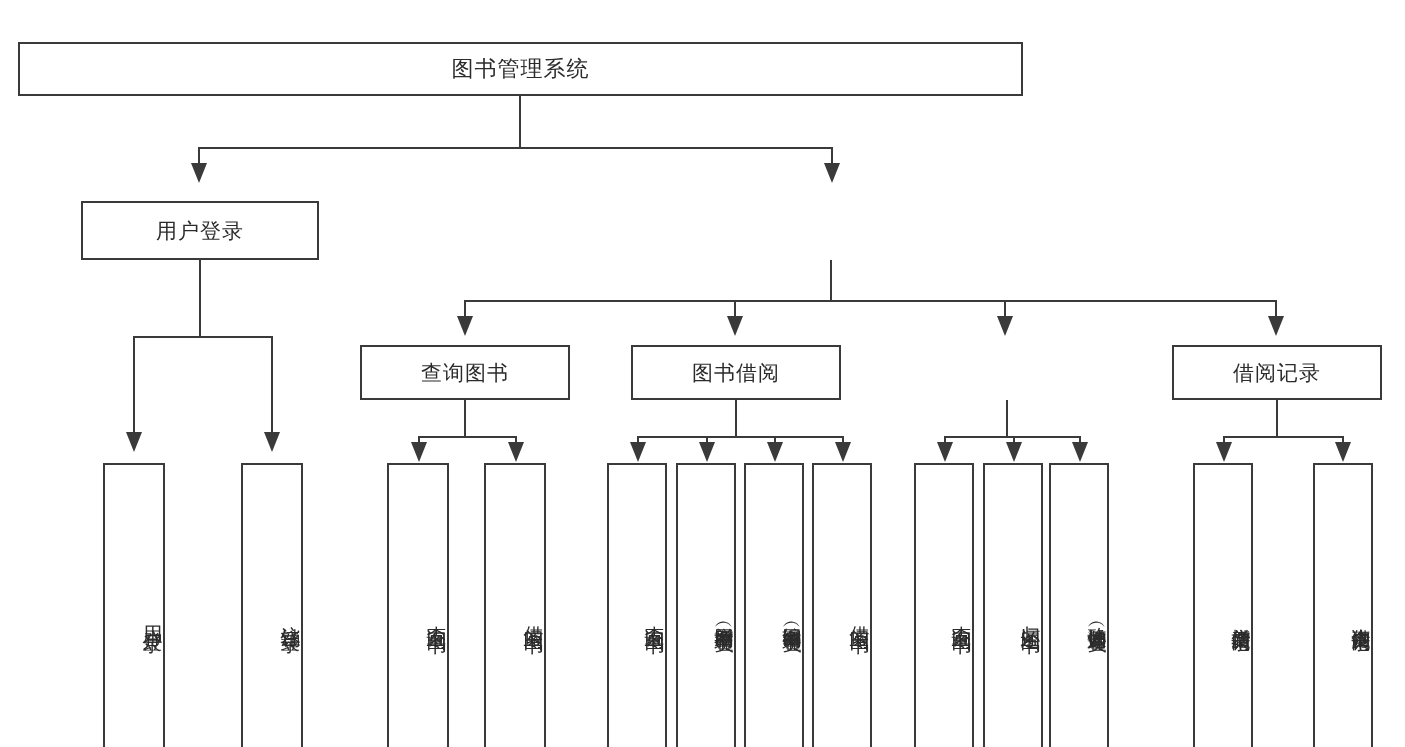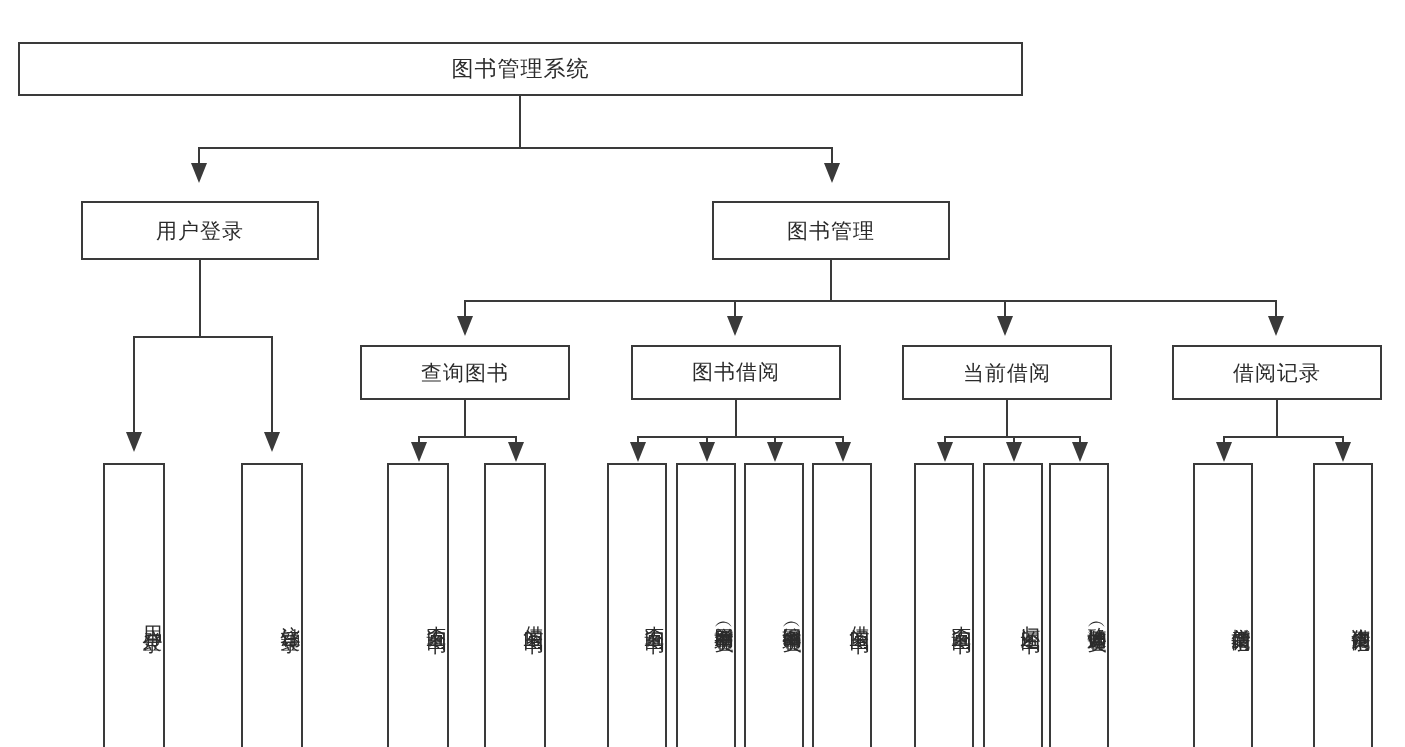--- a/index.html
+++ b/index.html
@@ -84,21 +84,20 @@
 
   <div class="seg hline" style="left:198px; top:119px; width:635px; height:2px;"></div>
 
   <div class="seg vline" style="left:198px; top:119px; width:2px; height:20px;"></div>
   <div class="arrow" style="left:191px; top:135px;"></div>
   <div class="seg vline" style="left:831px; top:119px; width:2px; height:20px;"></div>
   <div class="arrow" style="left:824px; top:135px;"></div>
 
   <div class="node horiz" style="left:81px; top:173px; width:238px; height:59px;">用户登录</div>
 
-  <div class="node horiz" style="left:712px; top:173px; width:238px; height:59px;">图书管理</div>
 
   <div class="seg vline" style="left:199px; top:232px; width:2px; height:78px;"></div>
   <div class="seg hline" style="left:133px; top:308px; width:140px; height:2px;"></div>
   <div class="seg vline" style="left:133px; top:308px; width:2px; height:100px;"></div>
   <div class="arrow" style="left:126px; top:404px;"></div>
   <div class="seg vline" style="left:271px; top:308px; width:2px; height:100px;"></div>
   <div class="arrow" style="left:264px; top:404px;"></div>
 
   <div class="seg vline" style="left:830px; top:232px; width:2px; height:42px;"></div>
   <div class="seg hline" style="left:464px; top:272px; width:813px; height:2px;"></div>
@@ -106,23 +105,22 @@
   <div class="arrow" style="left:457px; top:288px;"></div>
   <div class="seg vline" style="left:734px; top:272px; width:2px; height:20px;"></div>
   <div class="arrow" style="left:727px; top:288px;"></div>
   <div class="seg vline" style="left:1004px; top:272px; width:2px; height:20px;"></div>
   <div class="arrow" style="left:997px; top:288px;"></div>
   <div class="seg vline" style="left:1275px; top:272px; width:2px; height:20px;"></div>
   <div class="arrow" style="left:1268px; top:288px;"></div>
 
   <div class="node horiz" style="left:360px; top:317px; width:210px; height:55px;">查询图书</div>
 
-  <div class="node horiz" style="left:631px; top:317px; width:210px; height:55px;font-family:Liberation Serif, serif;">图书借阅</div>
+  <div class="node horiz" style="left:631px; top:317px; width:210px; height:55px;">图书借阅</div>
 
-  <div class="node horiz" style="left:902px; top:317px; width:210px; height:55px;">当前借阅</div>
 
   <div class="node horiz" style="left:1172px; top:317px; width:210px; height:55px;">借阅记录</div>
 
   <div class="seg vline" style="left:464px; top:372px; width:2px; height:38px;"></div>
   <div class="seg hline" style="left:418px; top:408px; width:99px; height:2px;"></div>
   <div class="seg vline" style="left:418px; top:408px; width:2px; height:12px;"></div>
   <div class="arrow" style="left:411px; top:414px;"></div>
   <div class="seg vline" style="left:515px; top:408px; width:2px; height:12px;"></div>
   <div class="arrow" style="left:508px; top:414px;"></div>
 

